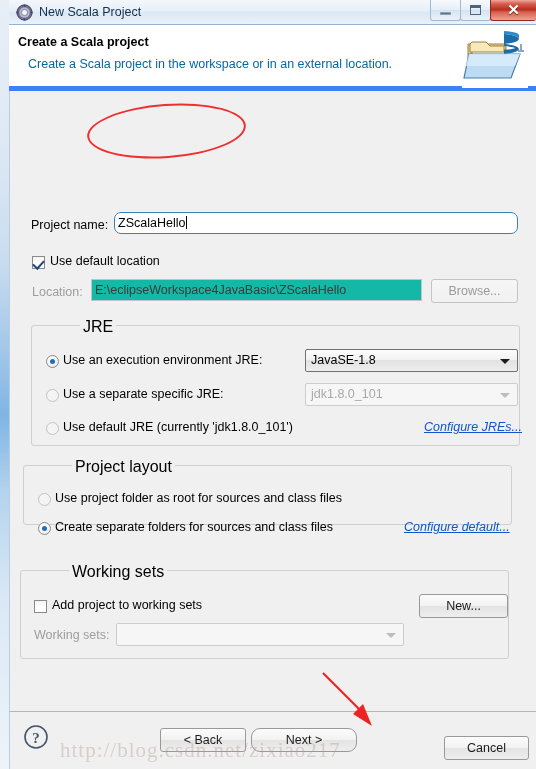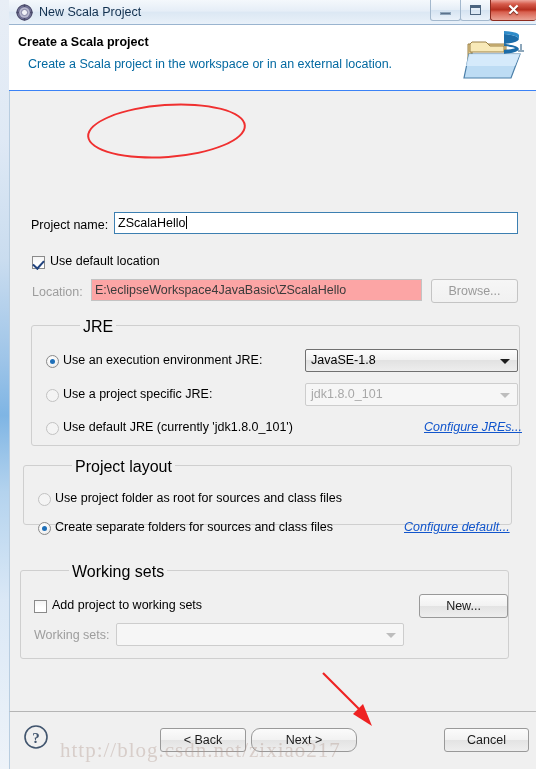--- a/index.html
+++ b/index.html
@@ -107,21 +107,21 @@
     color: #ffffff;
     text-shadow: 0 1px 1px rgba(90,20,10,.9);
   }
 
   
   .header {
     position: absolute;
     left: 9px; top: 25px;
     width: 527px; height: 66px;
     background: #ffffff;
-    border-bottom: 1px solid #3b82f6;
+    border-bottom: 5px solid #3b82f6;
     box-sizing: border-box;
   }
   .header-title {
     position: absolute;
     left: 9px; top: 10px;
     font-size: 12.5px;
     font-weight: bold;
     color: #000000;
   }
   .header-sub {
@@ -163,21 +163,21 @@
     font-size: 12.5px;
     color: #000;
     padding: 0 3px;
     line-height: 20px;
     height: 22px;
     overflow: hidden;
     white-space: nowrap;
   }
   .textinput.disabled {
     border: 1px solid #c3c3c3;
-    background: #fca5a5;
+    background: #14b8a6;
     color: #3b3b3b;
   }
   .caret {
     display: inline-block;
     width: 1px;
     height: 13px;
     background: #000;
     vertical-align: -2px;
     margin-left: 1px;
   }
@@ -401,21 +401,21 @@
 
         <path d="M7 28 L58 28 L49 52 L2 52 Z" fill="#bddcf4" stroke="#4a7ea8" stroke-width="1.2"></path>
         <path d="M7 28 L58 28 L53 40 L4 40 Z" fill="#d9ecfb" opacity="0.85"></path>
       </svg>
     </span>
   </div>
 
   <div class="body">
 
     <div class="lbl" style="left:21px; top:127px;">Project name:</div>
-    <div class="textinput" style="left:104px; top:121px; width:404px;">
+    <div class="textinput" style="left:104px; top:121px; width:404px;border-radius:7px;">
       <span>ZScalaHello</span><span class="caret"></span>
     </div>
 
     <div class="cbox checked" style="left:22px; top:165px;"></div>
     <div class="lbl" style="left:40px; top:163px;">Use default location</div>
 
     <div class="lbl dim" style="left:22px; top:194px;">Location:</div>
     <div class="textinput disabled" style="left:81px; top:188px; width:331px;">E:\eclipseWorkspace4JavaBasic\ZScalaHello</div>
     <div class="btn disabled" style="left:421px; top:188px; width:87px;">Browse...</div>
 
@@ -423,21 +423,21 @@
       <span class="group-title">JRE</span>
 
       <div class="radio on" style="left:14px; top:29px;"></div>
       <div class="lbl" style="left:31px; top:27px;">Use an execution environment JRE:</div>
       <div class="combo" style="left:273px; top:23px; width:213px;">
         <span>JavaSE-1.8</span>
         <span class="arrow"></span>
       </div>
 
       <div class="radio disabled" style="left:14px; top:63px;"></div>
-      <div class="lbl" style="left:31px; top:61px;">Use a project specific JRE:</div>
+      <div class="lbl" style="left:31px; top:61px;">Use a separate specific JRE:</div>
       <div class="combo disabled" style="left:273px; top:57px; width:213px;">
         <span>jdk1.8.0_101</span>
         <span class="arrow"></span>
       </div>
 
       <div class="radio disabled" style="left:14px; top:96px;"></div>
       <div class="lbl" style="left:31px; top:94px;">Use default JRE (currently 'jdk1.8.0_101')</div>
       <div class="link" style="left:392px; top:94px;">Configure JREs...</div>
     </div>
 
@@ -471,21 +471,21 @@
   <div class="footer">
     <span class="help-icon">
       <svg width="26" height="26" viewBox="0 0 26 26">
         <circle cx="13" cy="13" r="11" fill="none" stroke="#41556e" stroke-width="1.6"></circle>
         <text x="13" y="18.5" font-family="Liberation Serif, serif" font-size="15" font-weight="bold" fill="#41556e" text-anchor="middle">?</text>
       </svg>
     </span>
 
     <div class="btn" style="left:150px; top:16px; width:86px;">&lt; Back</div>
     <div class="btn" style="left:241px; top:16px; width:106px;border-radius:9px;">Next &gt;</div>
-    <div class="btn" style="left:434px; top:16px; width:85px;">Cancel</div>
+    <div class="btn" style="left:434px; top:24px; width:85px;">Cancel</div>
   </div>
 
   <div class="watermark">http://blog.csdn.net/zixiao217</div>
 
   <div class="annot-ellipse"></div>
 
   <span class="annot-arrow">
     <svg width="60" height="60" viewBox="0 0 60 60">
       <line x1="3" y1="3" x2="44" y2="44" stroke="#ee2222" stroke-width="2.2"></line>
       <polygon points="52,56 33,44 43,34" fill="#ee2222"></polygon>

